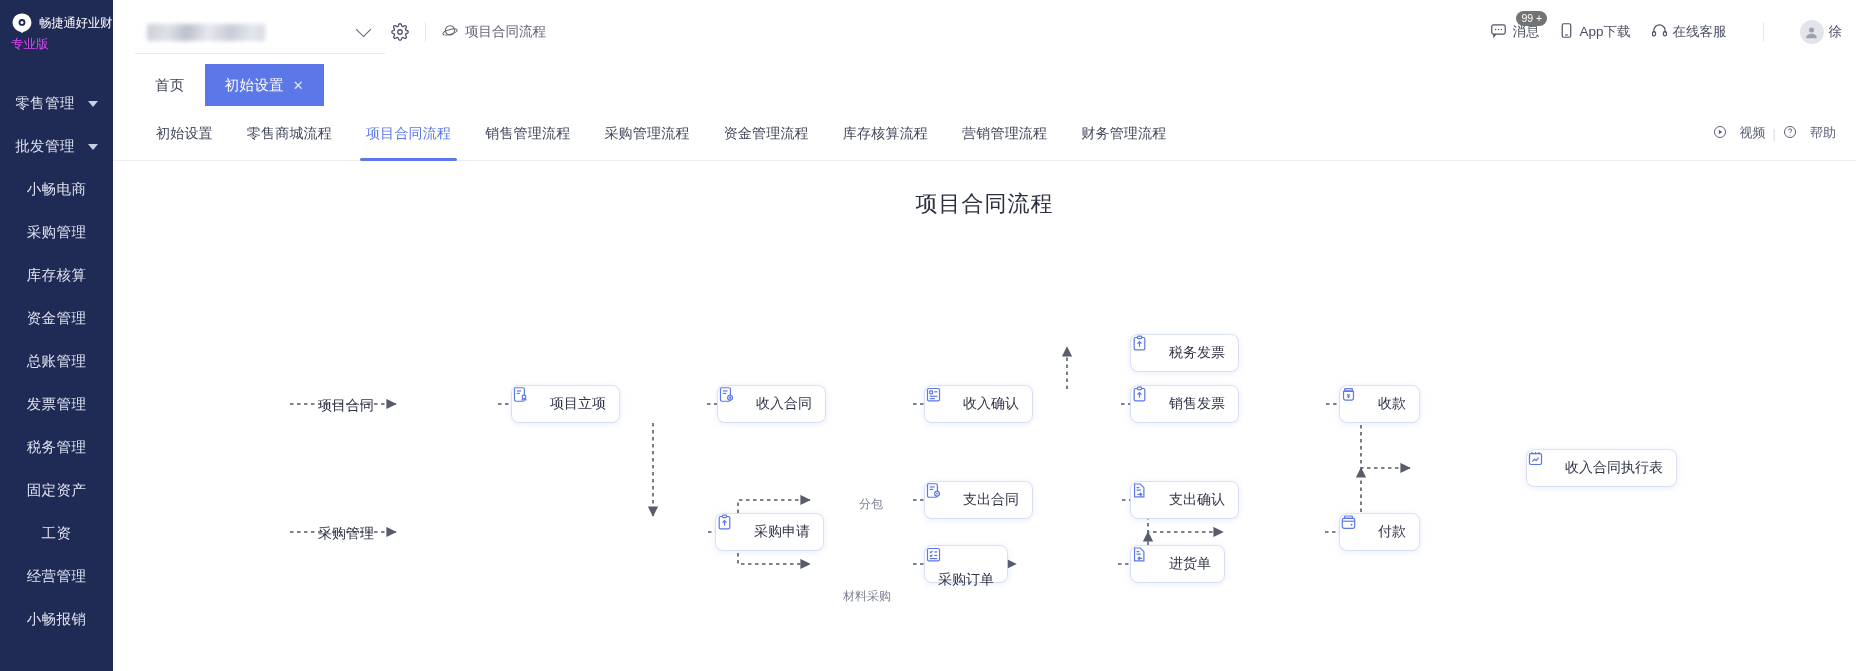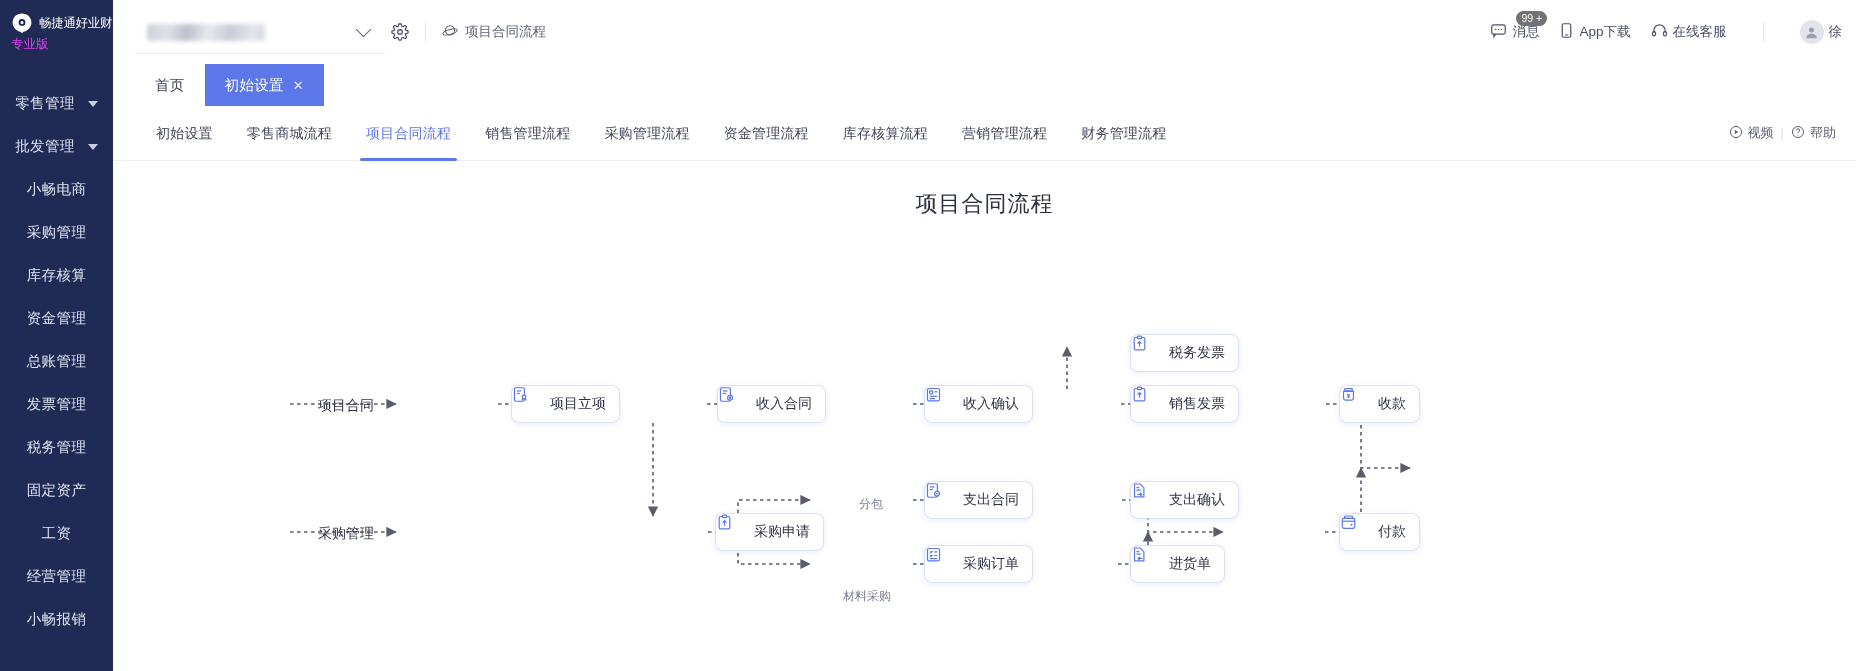--- a/index.html
+++ b/index.html
@@ -71,21 +71,21 @@
   .subtab {
     font-size:14px; color:#41465a; padding:0 17px; height:55px; line-height:55px;
     cursor:pointer; position:relative; white-space:nowrap; letter-spacing:.2px;
   }
   .subtab.active { color:#5c77e8; }
   .subtab.active::after {
     content:""; position:absolute; left:11px; right:11px; bottom:0; height:2.5px; background:#5c77e8; border-radius:2px;
   }
   .subnav-right { margin-left:auto; display:flex; align-items:center; gap:7px; color:#5d6277; font-size:13px; padding-right:2px; }
   .subnav-right .sep { color:#d9dbe3; }
-  .snr-item { display:flex; align-items:center; gap:5px; cursor:pointer;justify-content:center; }
+  .snr-item { display:flex; align-items:center; gap:13px; cursor:pointer;justify-content:center; }
 
   
   .canvas { position:relative; flex:1; background:#fff; overflow:hidden; }
   .diagram-title {
     position:absolute; left:0; right:0; top:28px; text-align:center;
     font-size:22px; color:#2b2f40; letter-spacing:1px;
   }
   .flow { position:absolute; inset:0; }
   .flow svg { position:absolute; left:0; top:0; }
 
@@ -413,20 +413,30 @@
           <span class="ico">
             <svg width="17" height="17" viewBox="0 0 24 24" fill="none" stroke="#5c77e8" stroke-width="1.7">
               <path d="M5 7.5h14v9.5a3 3 0 0 1-3 3H8a3 3 0 0 1-3-3z"></path>
               <rect x="6.5" y="3.6" width="11" height="3.3" rx="1.2"></rect>
               <path d="M10 11.6l2 2 2-2M12 13.6v3.2M10.3 15.4h3.4"></path>
             </svg>
           </span>
           <span>收款</span>
         </div>
 
+        <div class="node" style="left:1414px; top:289px;">
+          <span class="ico">
+            <svg width="17" height="17" viewBox="0 0 24 24" fill="none" stroke="#5c77e8" stroke-width="1.7">
+              <rect x="3.5" y="5" width="17" height="15.5" rx="2"></rect>
+              <path d="M7 2.8v3.2M12 2.8v3.2M17 2.8v3.2"></path>
+              <path d="M7.5 16.5l3-3.5 2.5 2 3.5-4.2"></path>
+            </svg>
+          </span>
+          <span>收入合同执行表</span>
+        </div>
 
         <div class="node" style="left:603px; top:353px;">
           <span class="ico">
             <svg width="17" height="17" viewBox="0 0 24 24" fill="none" stroke="#5c77e8" stroke-width="1.7">
               <rect x="4.5" y="3.5" width="15" height="17.5" rx="2"></rect>
               <rect x="9" y="1.6" width="6" height="3.6" rx="1.2" fill="#fff"></rect>
               <path d="M12 16.5V9.5M9.2 12.2L12 9.4l2.8 2.8"></path>
             </svg>
           </span>
           <span>采购申请</span>
@@ -449,21 +459,21 @@
           <span class="ico">
             <svg width="17" height="17" viewBox="0 0 24 24" fill="none" stroke="#5c77e8" stroke-width="1.7">
               <path d="M5 2.8h8l5.2 5.2V21H5z"></path>
               <path d="M7.8 8h4M7.8 11.4h6"></path>
               <path d="M9 17.6h6M12.8 15.2l2.4 2.4-2.4 2.4"></path>
             </svg>
           </span>
           <span>支出确认</span>
         </div>
 
-        <div class="node" style="left:812px; top:385px;">
+        <div class="node" style="left:812px; top:385px;flex-direction:column;">
           <span class="ico">
             <svg width="17" height="17" viewBox="0 0 24 24" fill="none" stroke="#5c77e8" stroke-width="1.7">
               <rect x="3.5" y="3.5" width="17" height="17.5" rx="2"></rect>
               <path d="M6.8 8l1.4 1.4L10.6 7"></path>
               <path d="M6.8 13.4l1.4 1.4 2.4-2.4"></path>
               <line x1="13" y1="8.4" x2="17.4" y2="8.4"></line>
               <line x1="13" y1="13.4" x2="17.4" y2="13.4"></line>
               <line x1="6.8" y1="17.8" x2="17.4" y2="17.8"></line>
             </svg>
           </span>

